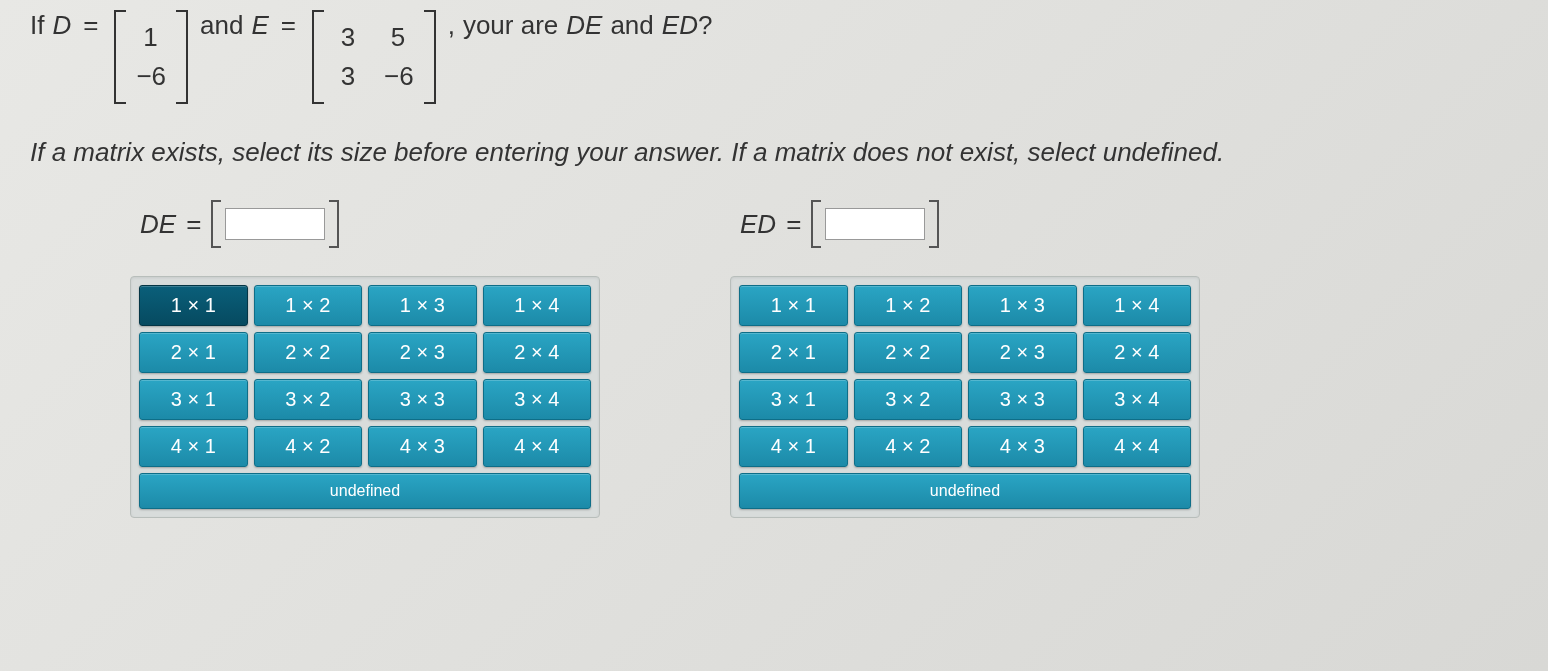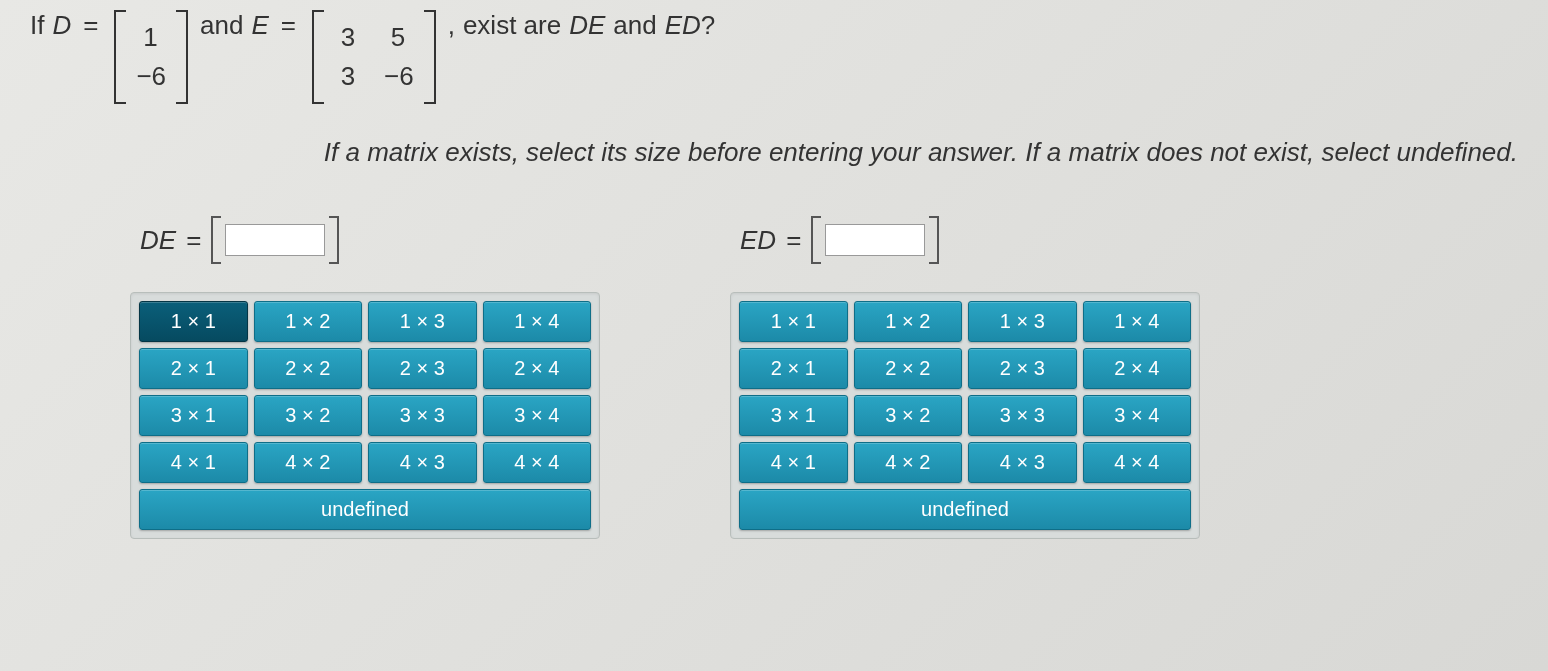--- a/index.html
+++ b/index.html
@@ -43,23 +43,22 @@
     }
     .matrix-cell {
       min-width: 28px;
       text-align: center;
       font-size: 26px;
       line-height: 1.5;
     }
     .instruction {
       font-size: 26px;
       font-style: italic;
-      margin-bottom: 46px;
+      margin-bottom: 30px;
       line-height: 1.4;
-      text-align: right;
     }
     .answers {
       display: flex;
       gap: 130px;
       padding-left: 100px;
     }
     .answer-block { width: 470px; }
     .answer-label {
       font-size: 26px;
       display: flex;
@@ -113,21 +112,21 @@
     }
     .size-btn.selected {
       background: linear-gradient(180deg, #0a5f7a 0%, #064a60 100%);
       border-color: #043545;
     }
     .undef-btn {
       background: linear-gradient(180deg, #2aa5c4 0%, #1c8aa8 100%);
       border: 1px solid #0e6e88;
       border-radius: 3px;
       color: #fff;
-      font-size: 20px;
+      font-size: 16px;
       padding: 8px 0;
       text-align: center;
       cursor: pointer;
       box-shadow: inset 0 1px 0 rgba(255,255,255,0.2), 0 1px 2px rgba(0,0,0,0.25);
     }
     .eq { padding: 0 4px; }
   </style>
 </head>
 <body>
 
@@ -158,21 +157,21 @@
         <span class="matrix-cell">5</span>
       </span>
       <span class="matrix-row">
         <span class="matrix-cell">3</span>
         <span class="matrix-cell">−6</span>
       </span>
     </span>
     <span class="bracket bracket-right"></span>
   </span>
   <span>,</span>
-  <span>exist are</span>
+  <span>your are</span>
   <span class="italic">DE</span>
   <span>and</span>
   <span><span class="italic">ED</span><span>?</span></span>
 </div>
 
 <div class="instruction">If a matrix exists, select its size before entering your answer. If a matrix does not exist, select undefined.</div>
 
 <div class="answers">
   <div class="answer-block">
     <div class="answer-label">

